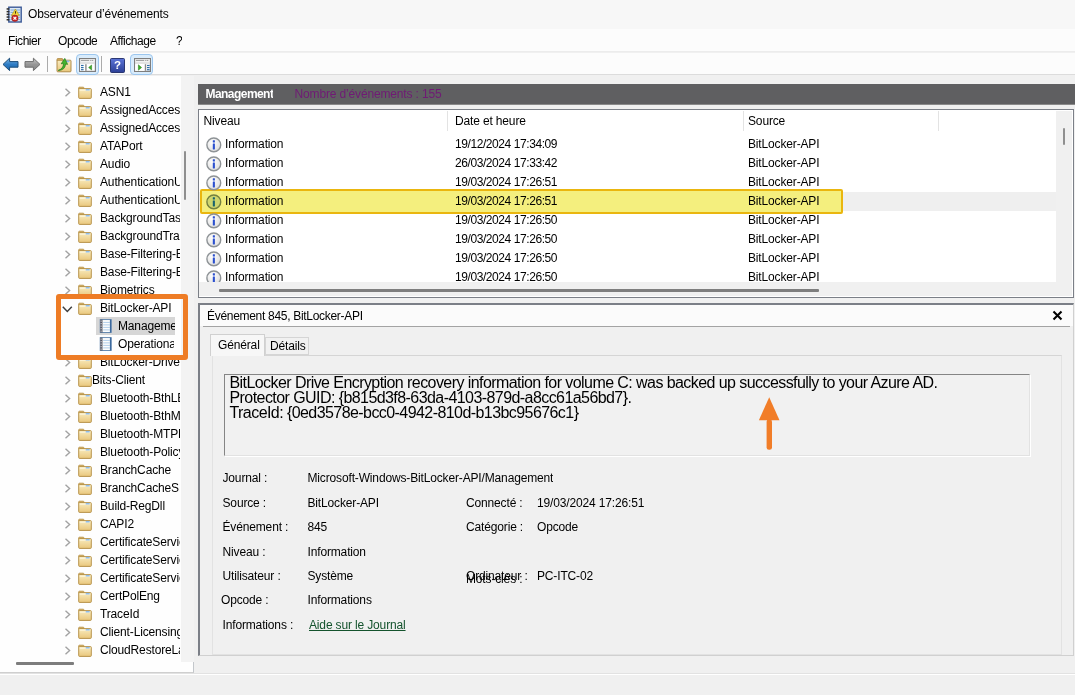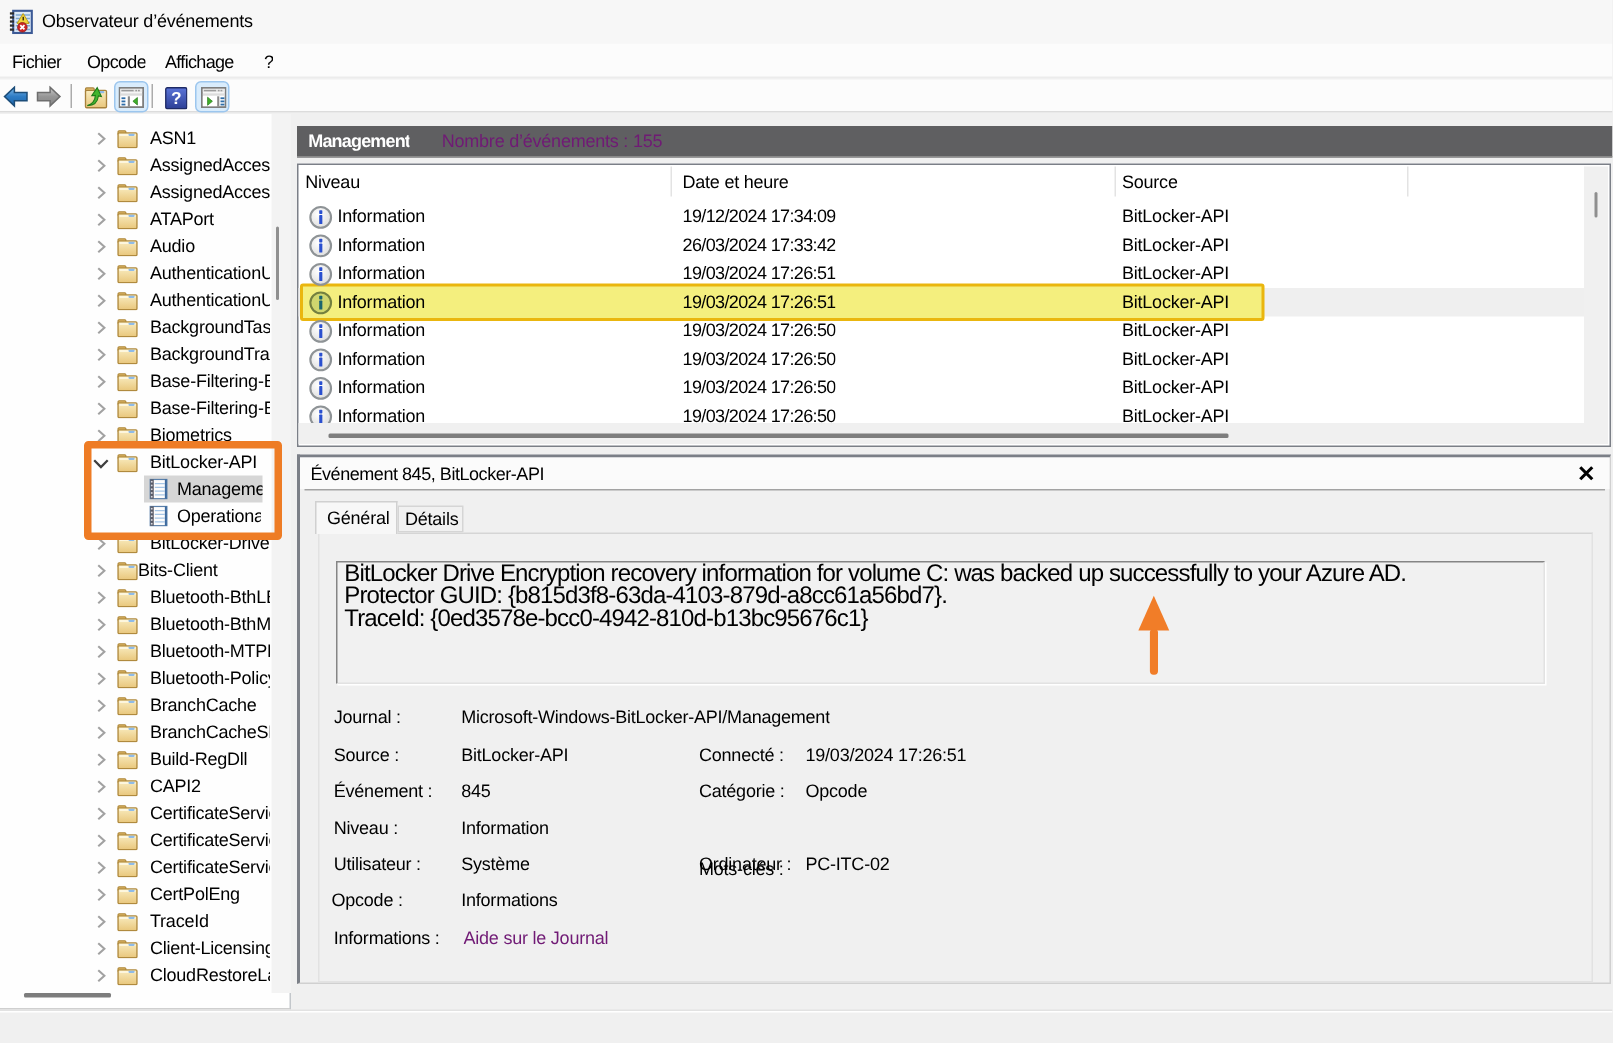--- a/index.html
+++ b/index.html
@@ -569,14 +569,14 @@
 <div class="lbl" style="left:222.5px;top:544.55px">Niveau&nbsp;:</div>
 <div class="lbl" style="left:307.5px;top:544.55px">Information</div>
 <div class="lbl" style="left:466px;top:572px">Mots-clés&nbsp;:</div>
 <div class="lbl" style="left:222.5px;top:569.0px">Utilisateur&nbsp;:</div>
 <div class="lbl" style="left:307.5px;top:569.0px">Système</div>
 <div class="lbl" style="left:466px;top:569.0px">Ordinateur&nbsp;:</div>
 <div class="lbl" style="left:537px;top:569.0px">PC-ITC-02</div>
 <div class="lbl" style="left:221px;top:593.45px">Opcode&nbsp;:</div>
 <div class="lbl" style="left:307.5px;top:593.45px">Informations</div>
 <div class="lbl" style="left:222.5px;top:617.9px">Informations&nbsp;:</div>
-<div class="lbl" style="left:309px;top:617.9px;color:#701a75;">Aide sur le Journal</div>
+<div class="lbl" style="left:309px;top:617.9px;color:#14532d;text-decoration:underline">Aide sur le Journal</div>
 <div class="abs" style="left:0;top:672.5px;width:1075px;height:1px;background:#e2e2e2"></div>
 <div class="abs" style="left:0;top:673.5px;width:1075px;height:1px;background:#fff"></div>
 </body></html>

